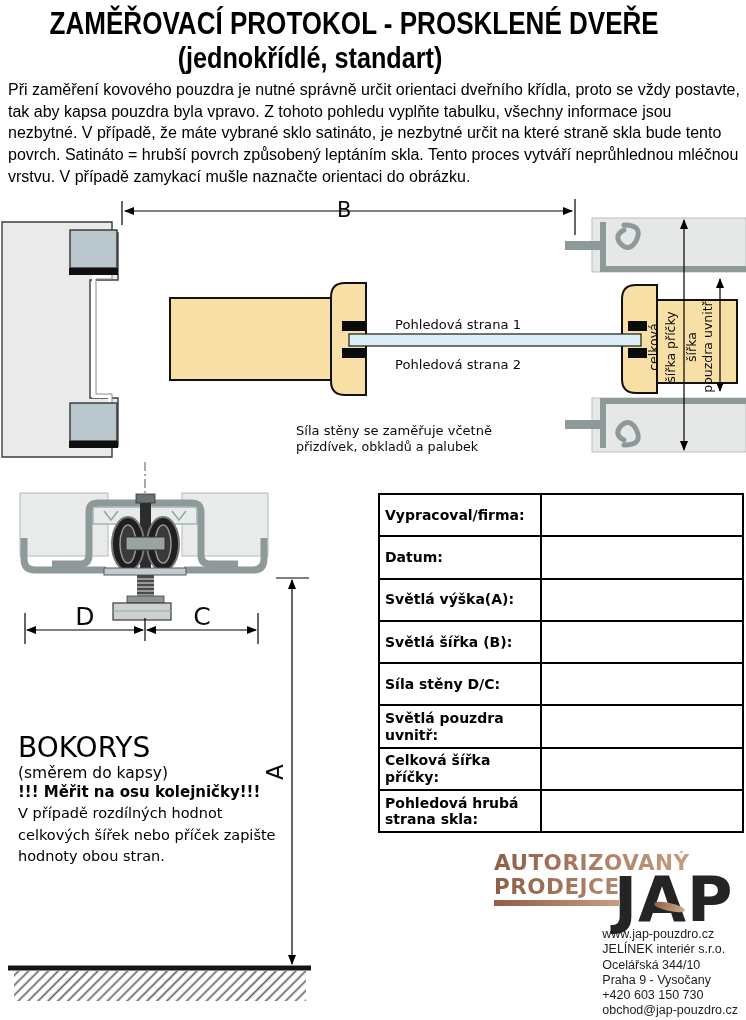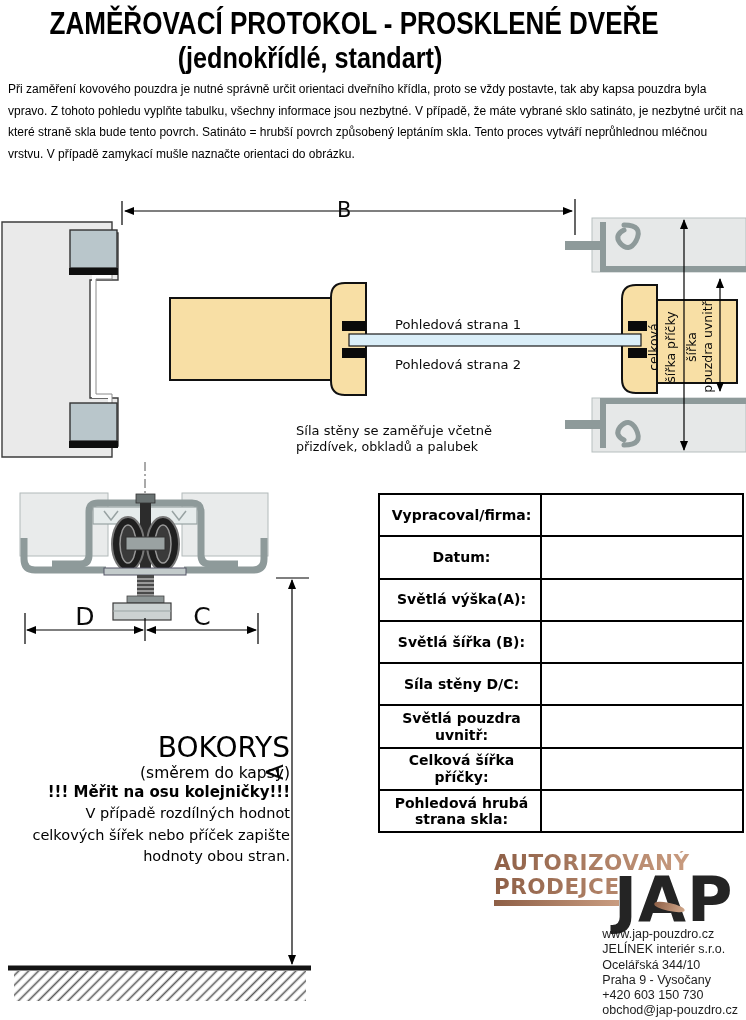--- a/index.html
+++ b/index.html
@@ -7,37 +7,37 @@
         font-family:"DejaVu Sans",sans-serif;color:#000;}
 
   
   .titlebox{position:absolute;top:6px;left:0;width:620px;text-align:center;
             font-family:"Liberation Sans",sans-serif;font-weight:bold;}
   .title-l1{font-size:31px;line-height:35px;transform:scaleX(.84);transform-origin:center;white-space:nowrap;}
   .title-l2{font-size:30px;line-height:33px;transform:scaleX(.84);transform-origin:center;white-space:nowrap;}
 
   
   .intro{position:absolute;top:79px;left:8px;width:736px;
-         font-family:"Liberation Sans",sans-serif;font-size:12px;line-height:21.7px;}
+         font-family:"Liberation Sans",sans-serif;font-size:16px;line-height:21.7px;}
 
   
   svg{position:absolute;}
   svg text{font-family:"DejaVu Sans",sans-serif;fill:#0a0a0a;}
   .dimline{stroke:#000;stroke-width:1.2;}
 
   
-  .boktext{position:absolute;left:5px;top:731px;width:285px;text-align:right;}
+  .boktext{position:absolute;left:18px;top:731px;width:285px;text-align:left;}
   .bok-title{font-size:28px;line-height:33px;font-weight:400;}
   .bok-sub{font-size:15.5px;line-height:19px;}
   .bok-sub2{font-size:15px;line-height:19px;font-weight:bold;}
   .bok-note{margin-top:1px;font-size:14.5px;line-height:21.5px;}
 
   
   table.form{position:absolute;left:378px;top:493px;width:357px;border-collapse:collapse;table-layout:fixed;}
-  table.form td{border:2px solid #000;height:38.3px;vertical-align:middle;background:#fff;text-align:center;}
+  table.form td{border:2px solid #000;height:38.3px;vertical-align:middle;background:#fff;}
   table.form td.lbl{width:153px;font-weight:bold;font-size:14px;line-height:16.5px;padding:1px 2px 1px 5px;}
   table.form td.val{width:198px;}
 
   
   .badge{position:absolute;left:494px;top:851px;font-weight:bold;font-size:21.5px;line-height:23.5px;
          letter-spacing:.5px;background:linear-gradient(90deg,#8e5f46,#c99c80);
          -webkit-background-clip:text;background-clip:text;color:transparent;-webkit-text-fill-color:transparent;}
   .badge-bar{position:absolute;left:494px;top:900px;width:125px;height:6px;
              background:linear-gradient(90deg,#8e5f46,#c99c80);}
   .jap{position:absolute;left:614px;top:869px;font-size:62px;line-height:1;font-weight:bold;

